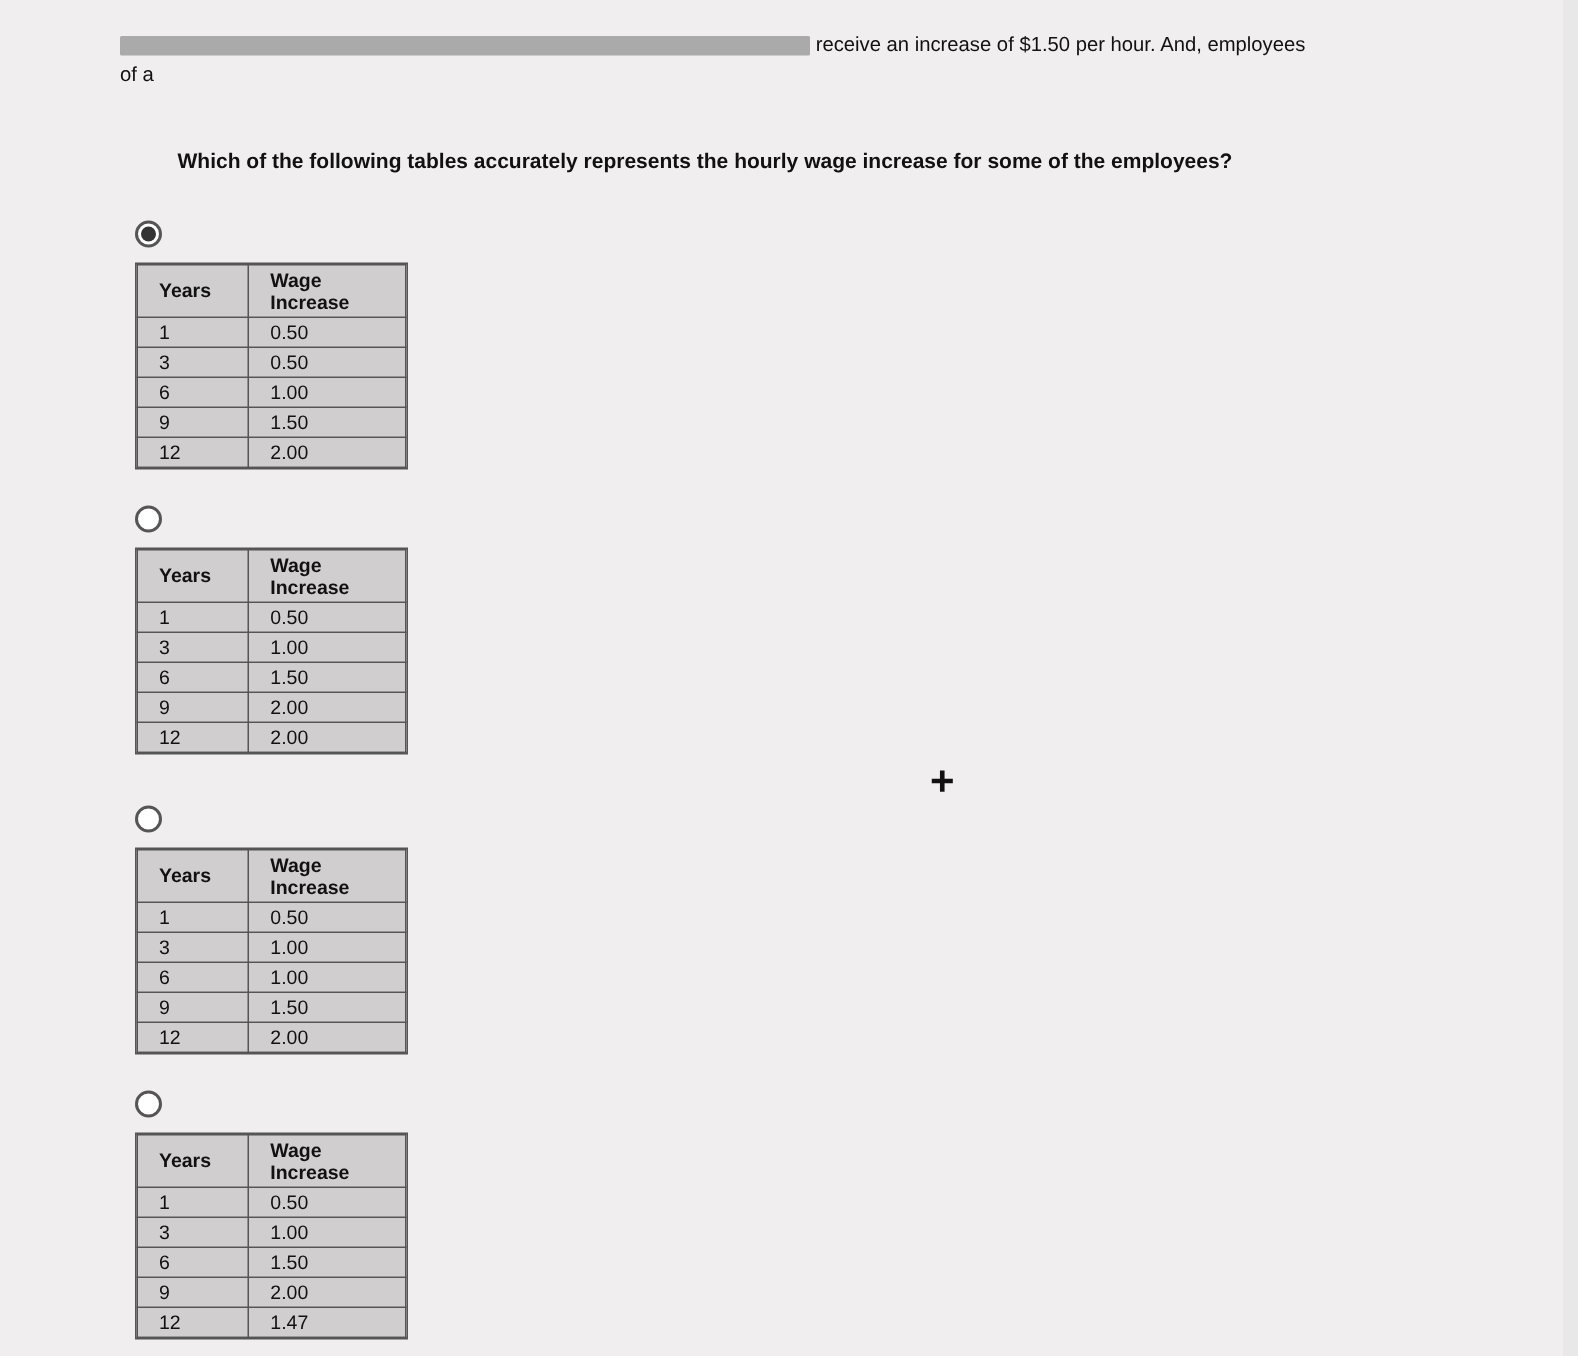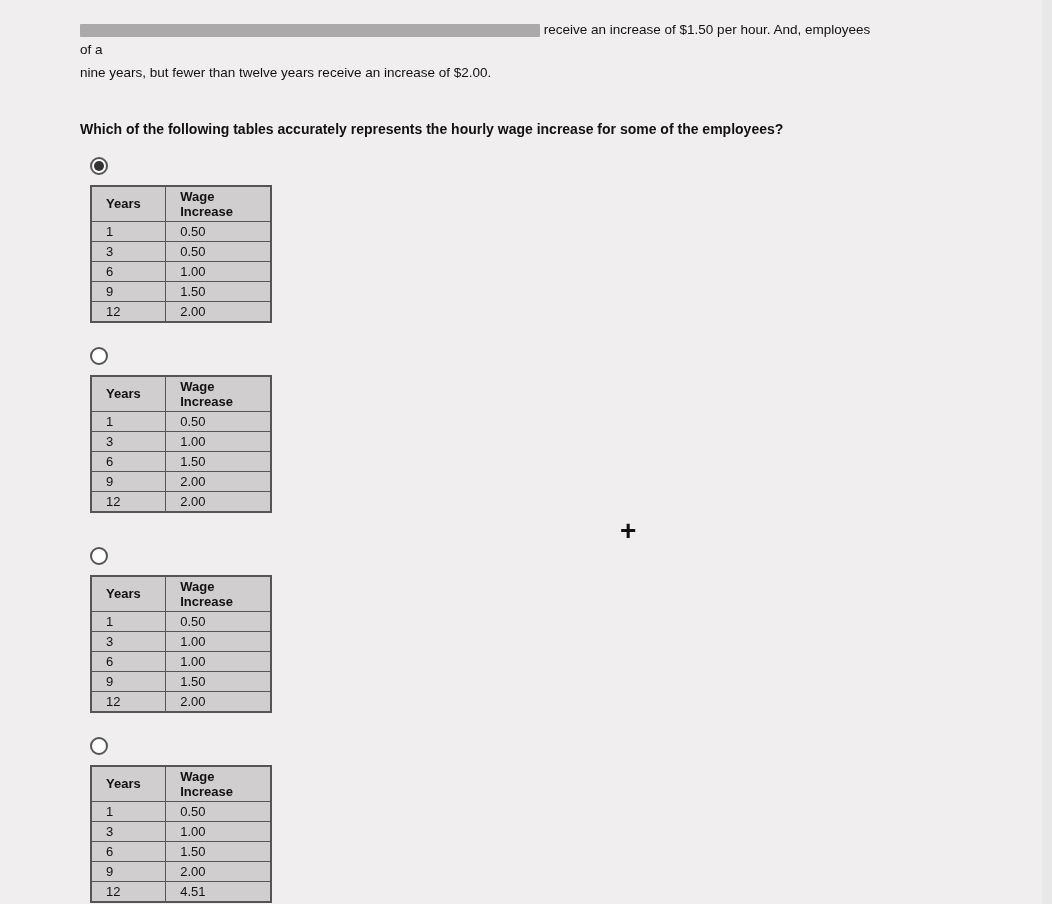--- a/index.html
+++ b/index.html
@@ -22,22 +22,23 @@
     .intro-text {
       font-size: 14px;
       line-height: 1.5;
       color: #111;
       margin-bottom: 18px;
       max-width: 800px;
     }
     .question {
       font-weight: bold;
       font-size: 14px;
-      margin-bottom: 18px;
+      margin-bottom: 30px;
       max-width: 780px;
+      text-align: center;
     }
     .options-container {
       display: flex;
       flex-direction: column;
       gap: 22px;
       margin-left: 10px;
     }
     .option-row {
       display: flex;
       align-items: flex-start;
@@ -102,23 +103,20 @@
 </head>
 <body>
 
 <div class="page">
 
   <div class="intro-text">
     <div style="color:#111; font-size:13.5px;">
       <span style="display:inline-block; background:#aaa; height:13px; width:460px; vertical-align:middle; border-radius:1px;"></span>
       <span style="font-size:13.5px;"> receive an increase of $1.50 per hour. And, employees of a</span>
     </div>
-    <div style="font-size:13.5px; margin-top:2px;">
-      nine years, but fewer than twelve years receive an increase of $2.00.
-    </div>
   </div>
 
   <div style="height: 20px;"></div>
 
   <div class="question">Which of the following tables accurately represents the hourly wage increase for some of the employees?</div>
 
   <div class="options-container">
 
     <div class="option-row">
       <div class="radio-btn selected"></div>
@@ -254,21 +252,21 @@
             <tr>
                 <td>6</td>
                 <td>1.50</td>
               </tr>
             <tr>
                 <td>9</td>
                 <td>2.00</td>
               </tr>
             <tr>
                 <td>12</td>
-                <td>4.51</td>
+                <td>1.47</td>
               </tr>
           </tbody>
         </table>
       </div>
     </div>
 
   </div>
 </div>
 
 </body></html>

